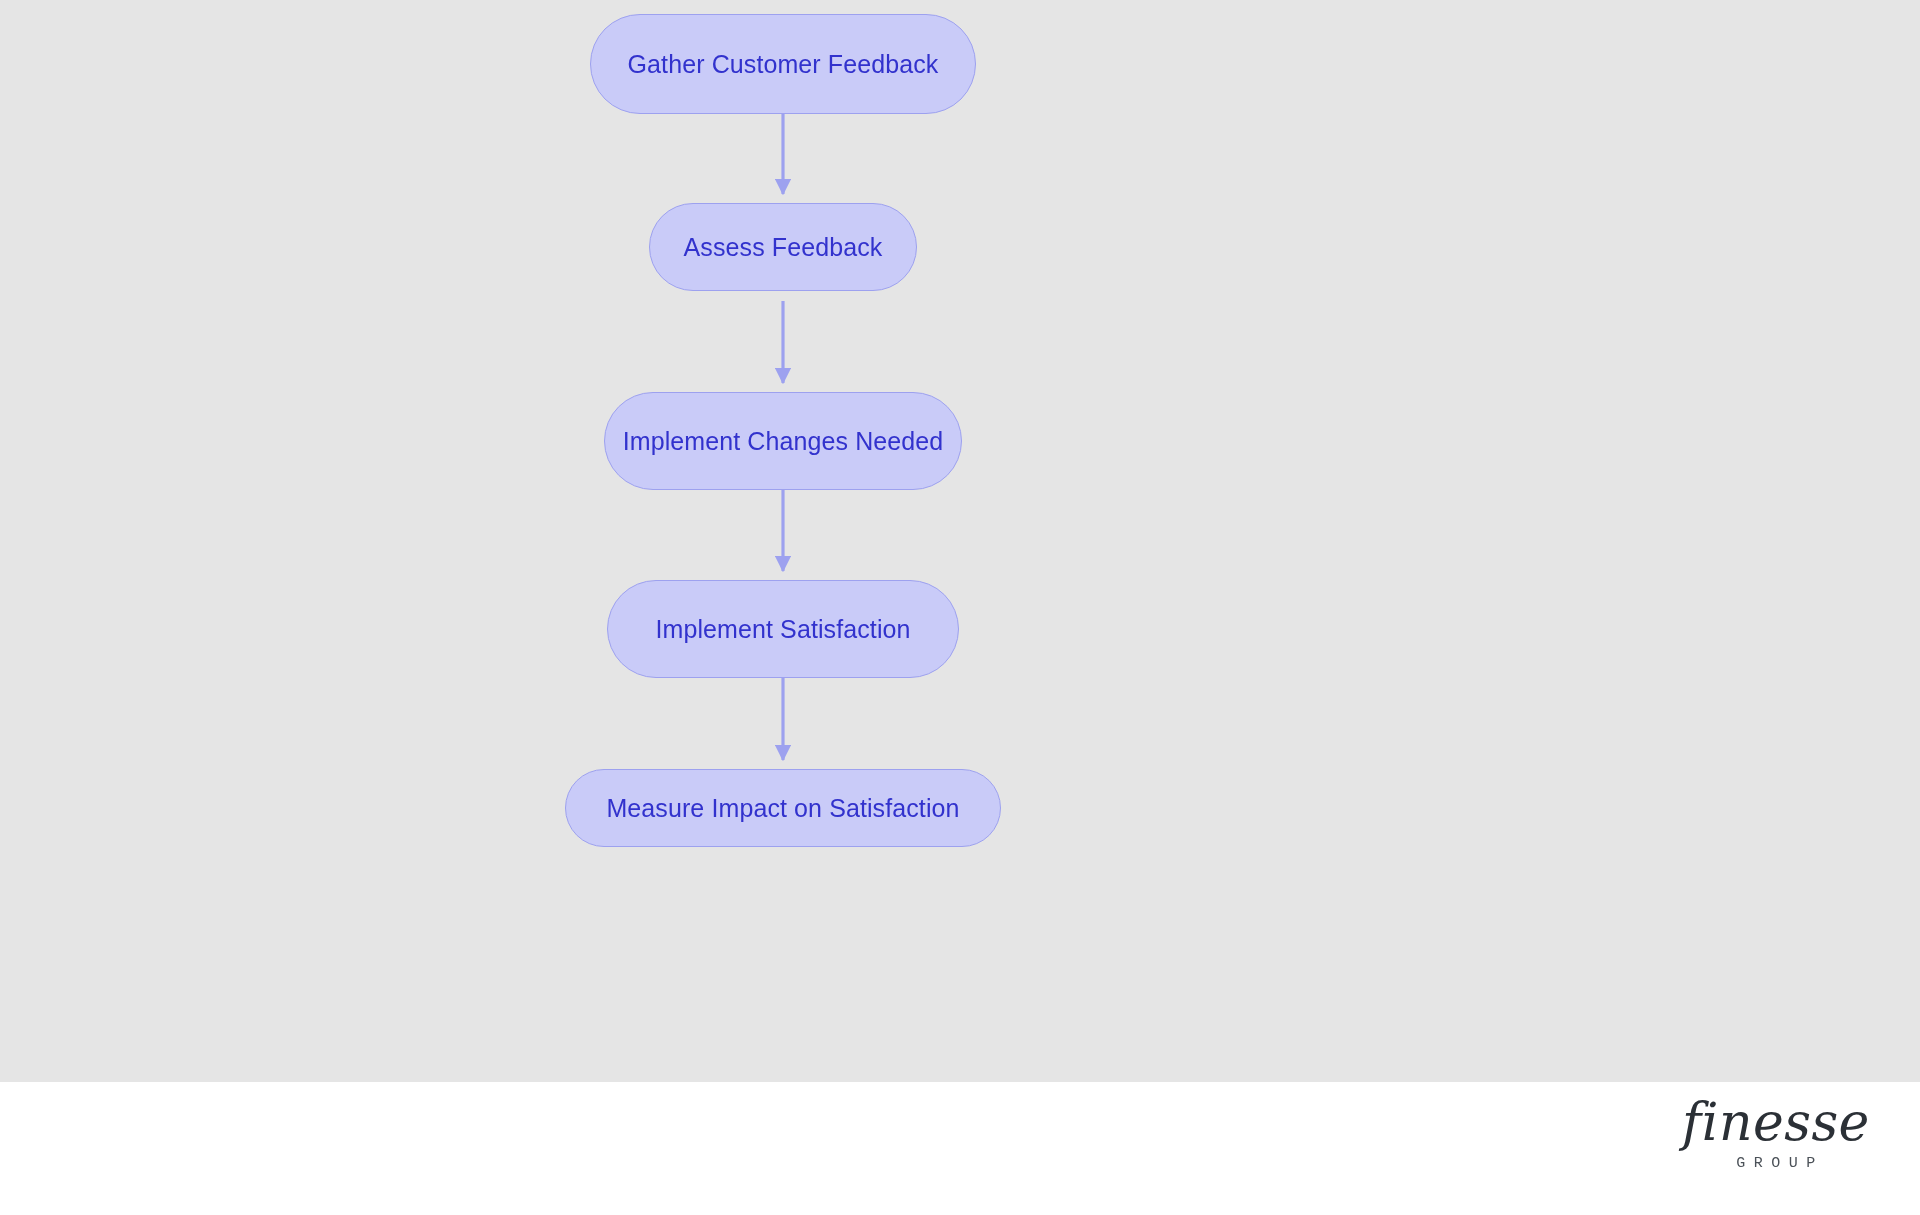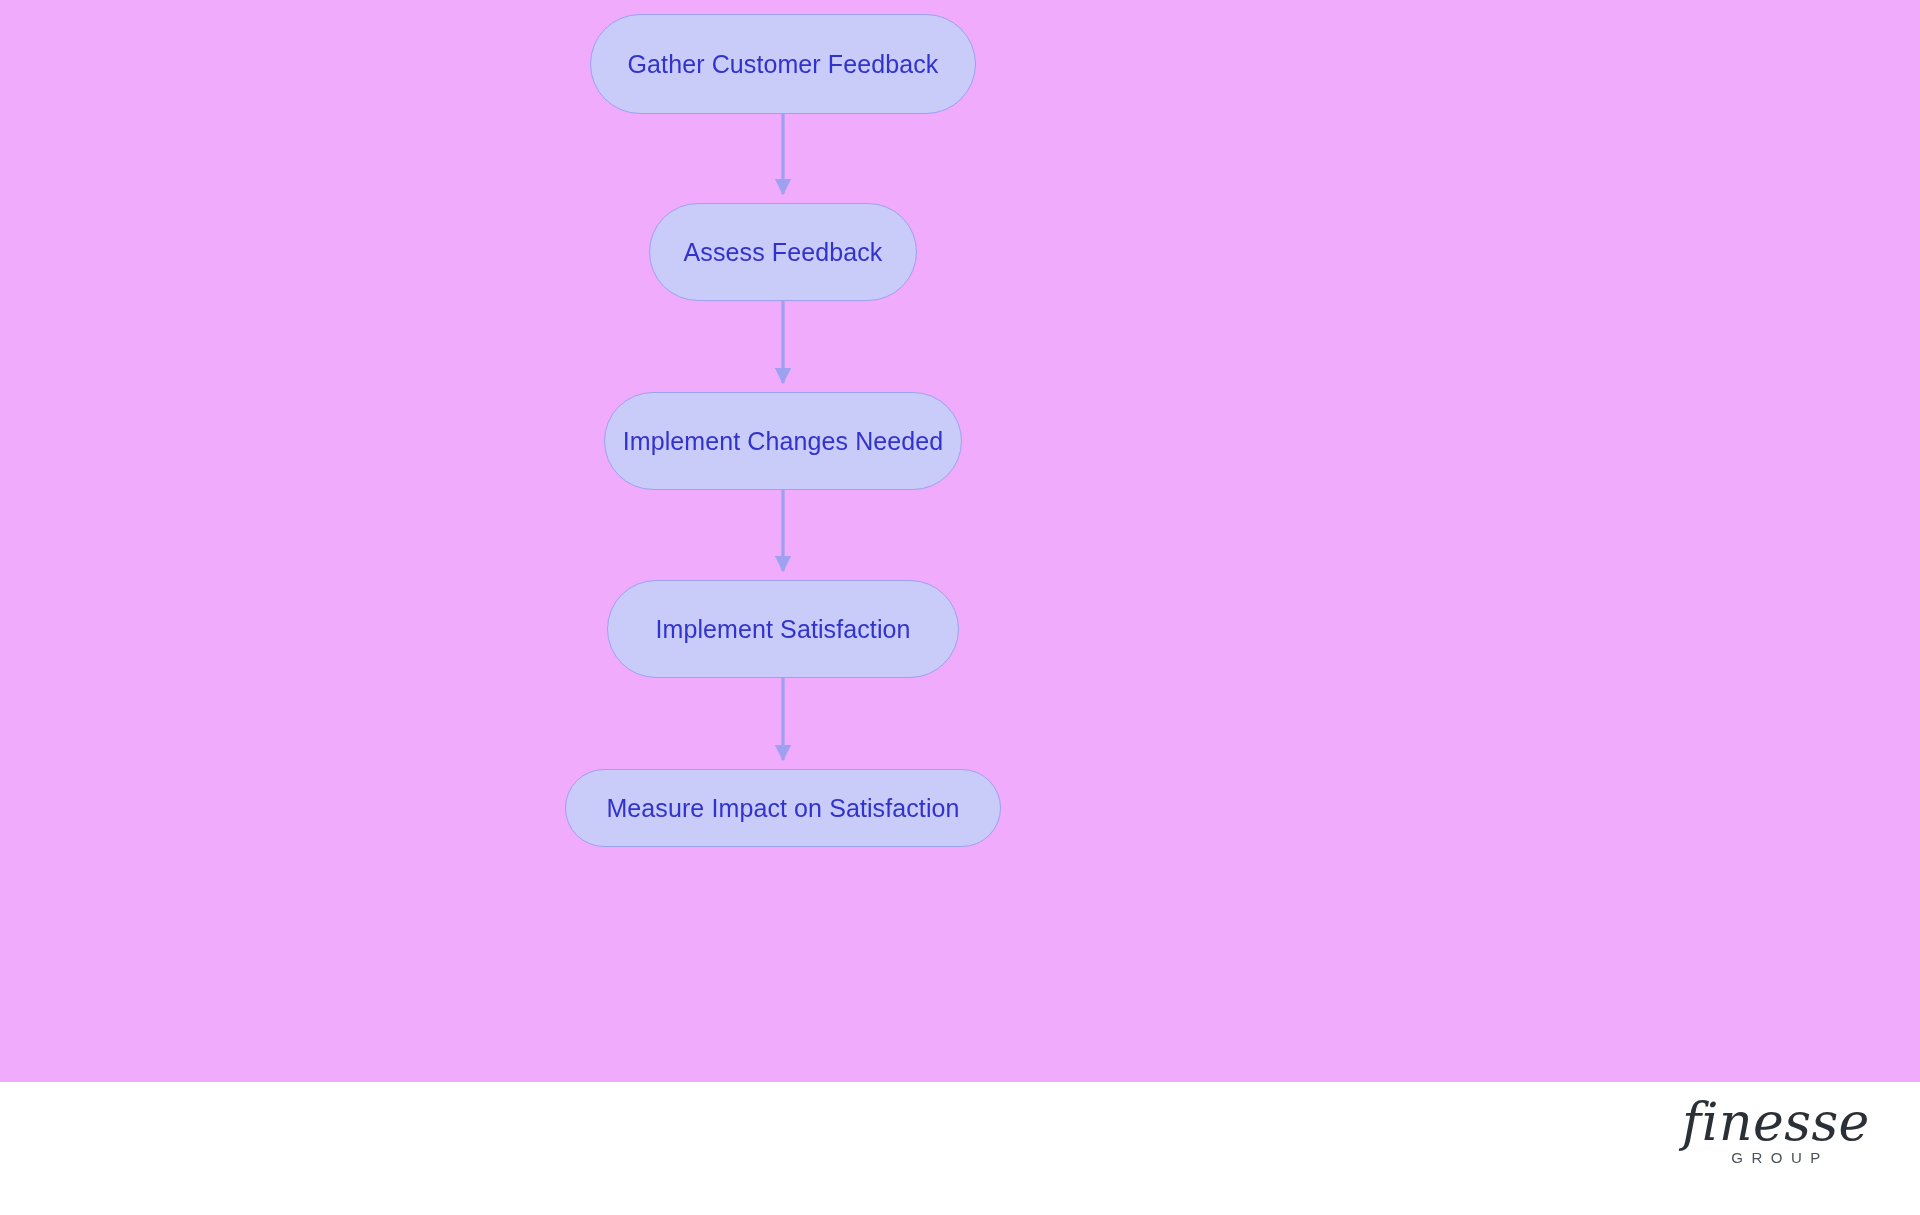--- a/index.html
+++ b/index.html
@@ -20,21 +20,21 @@
     height: 1215px;
   }
 
   
   #canvas {
     position: absolute;
     left: 0;
     top: 0;
     width: 1920px;
     height: 1082px;
-    background: #f0abfc;
+    background: #e5e5e5;
   }
 
   #flow {
     position: absolute;
     left: 0;
     top: 0;
     width: 1920px;
     height: 1082px;
   }
 
@@ -53,21 +53,21 @@
   .node-label {
     color: #3232cd;
     font-size: 25px;
     font-weight: 400;
     letter-spacing: 0.1px;
     white-space: nowrap;
     line-height: 1;
   }
 
   #node-0 { left: 783px; top: 14px;  width: 386px; height: 100px; }
-  #node-1 { left: 783px; top: 203px; width: 268px; height: 98px;  }
+  #node-1 { left: 783px; top: 203px; width: 268px; height: 88px;  }
   #node-2 { left: 783px; top: 392px; width: 358px; height: 98px;  }
   #node-3 { left: 783px; top: 580px; width: 352px; height: 98px;  }
   #node-4 { left: 783px; top: 769px; width: 436px; height: 78px;  }
 
   
   #edges {
     position: absolute;
     left: 0;
     top: 0;
     width: 1920px;
@@ -94,24 +94,25 @@
   #logo-word {
     font-family: "DejaVu Serif", serif;
     font-size: 52px;
     line-height: 1.02;
     color: #2b3036;
     letter-spacing: 0.5px;
     font-weight: 400;
     font-style: italic;
   }
   #logo-sub {
-    font-family: Liberation Sans, sans-serif;
+    font-family: Liberation Mono, monospace;
     font-size: 15px;
     letter-spacing: 8.5px;
     color: #4b5158;
+    margin-top: 6px;
     padding-left: 8px;
   }
 </style>
 </head>
 <body>
 
 <div id="root">
 
   <div id="canvas">
 

